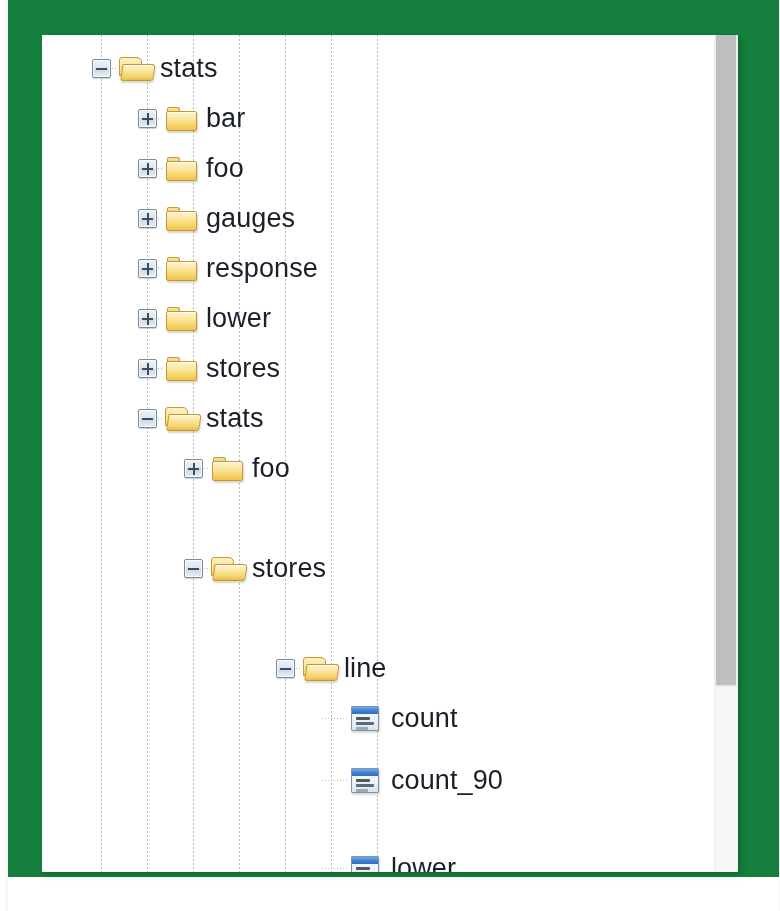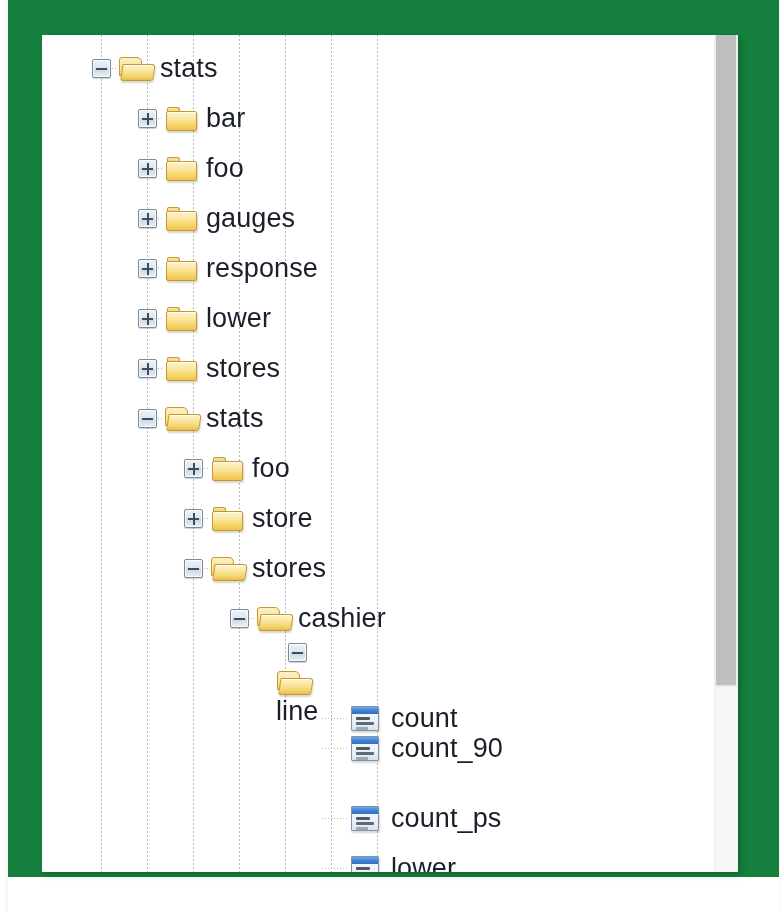--- a/index.html
+++ b/index.html
@@ -359,54 +359,32 @@
           <div class="toggle plus"></div>
           <div class="connector"></div>
           <div class="icon">
             <div class="folder-closed">
               <div class="tab"></div>
               <div class="body"></div>
             </div>
           </div>
           <span class="label">foo</span>
         </div>
-        <div class="row" style="top: 458px; left: 142px;">
-          <div class="toggle plus"></div>
-          <div class="connector"></div>
-          <div class="icon">
-            <div class="folder-closed">
-              <div class="tab"></div>
-              <div class="body"></div>
-            </div>
-          </div>
-          <span class="label">store</span>
-        </div>
         <div class="row" style="top: 508px; left: 142px;">
           <div class="toggle"></div>
           <div class="connector"></div>
           <div class="icon">
             <div class="folder-open">
               <div class="back"></div>
               <div class="front"></div>
             </div>
           </div>
           <span class="label">stores</span>
         </div>
-        <div class="row" style="top: 558px; left: 188px;">
-          <div class="toggle"></div>
-          <div class="connector"></div>
-          <div class="icon">
-            <div class="folder-open">
-              <div class="back"></div>
-              <div class="front"></div>
-            </div>
-          </div>
-          <span class="label">cashier</span>
-        </div>
-        <div class="row" style="top: 608px; left: 234px; flex-direction: column;">
+        <div class="row" style="top: 608px; left: 234px;">
           <div class="toggle"></div>
           <div class="connector"></div>
           <div class="icon">
             <div class="folder-open">
               <div class="back"></div>
               <div class="front"></div>
             </div>
           </div>
           <span class="label">line</span>
         </div>
@@ -415,50 +393,38 @@
           <div class="icon">
             <div class="doc">
               <div class="hdr"></div>
               <div class="ln l1"></div>
               <div class="ln l2"></div>
               <div class="ln l3"></div>
             </div>
           </div>
           <span class="label">count</span>
         </div>
-        <div class="row" style="top: 688px; left: 280px;">
+        <div class="row" style="top: 720px; left: 280px;">
           <div class="leaf-connector"></div>
           <div class="icon">
             <div class="doc">
               <div class="hdr"></div>
               <div class="ln l1"></div>
               <div class="ln l2"></div>
               <div class="ln l3"></div>
             </div>
           </div>
           <span class="label">count_90</span>
         </div>
-        <div class="row" style="top: 758px; left: 280px;">
+        <div class="row" style="top: 808px; left: 280px;">
           <div class="leaf-connector"></div>
           <div class="icon">
             <div class="doc">
               <div class="hdr"></div>
               <div class="ln l1"></div>
-              <div class="ln l2"></div>
-              <div class="ln l3"></div>
-            </div>
-          </div>
-          <span class="label">count_ps</span>
-        </div>
-        <div class="row" style="top: 808px; left: 280px;">
-          <div class="leaf-connector"></div>
-          <div class="icon">
-            <div class="doc">
-              <div class="hdr"></div>
-              <div class="ln l1"></div>
             </div>
           </div>
           <span class="label">lower</span>
         </div>
       </div>
 
     <div class="scrollbar-track">
       <div class="scrollbar-thumb" id="scroll-thumb" style="top: 0px; height: 650px;"></div>
     </div>
 

